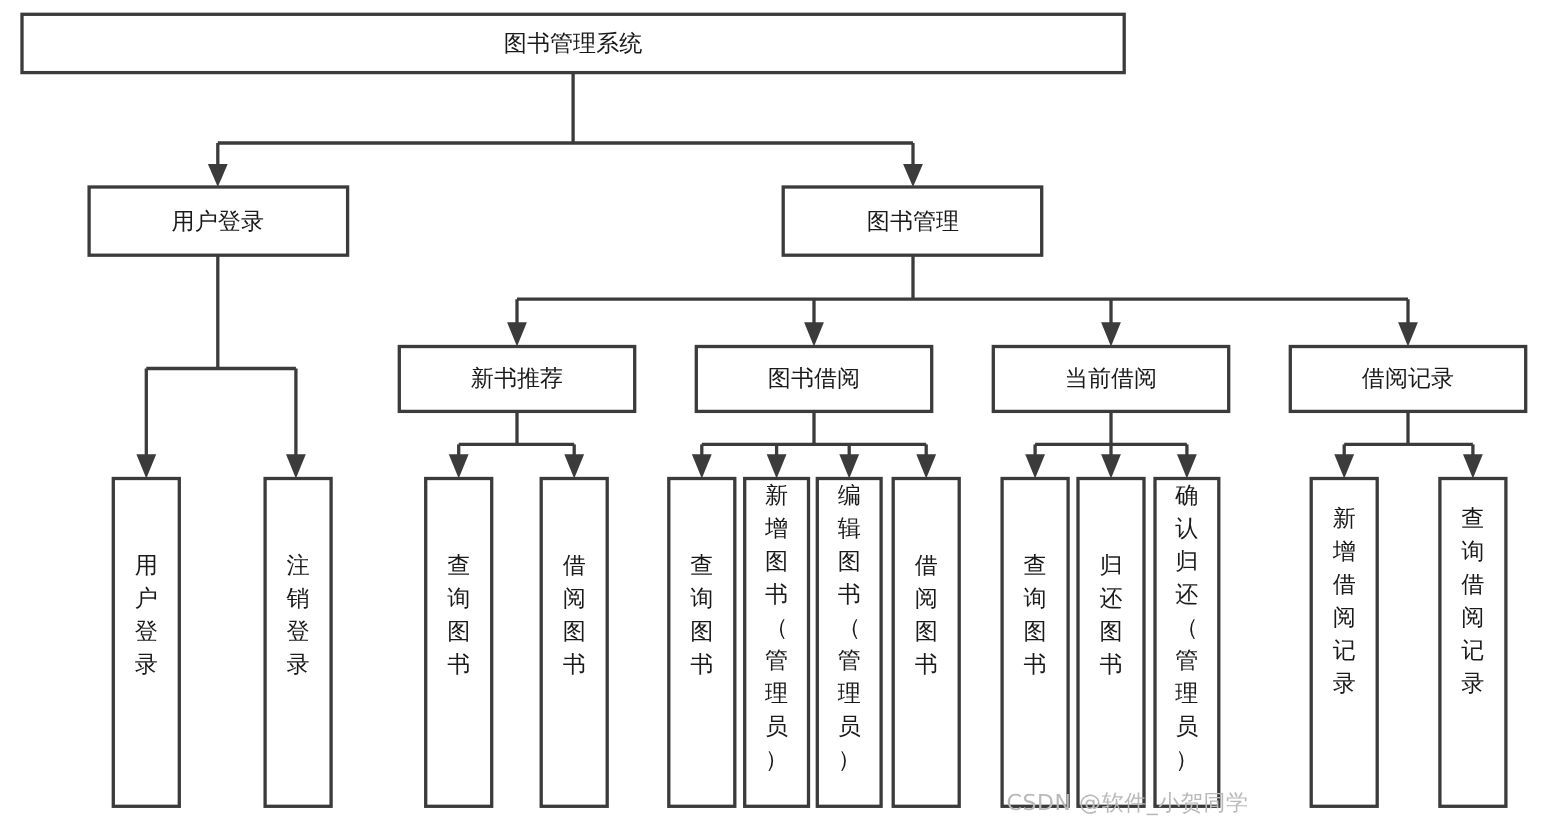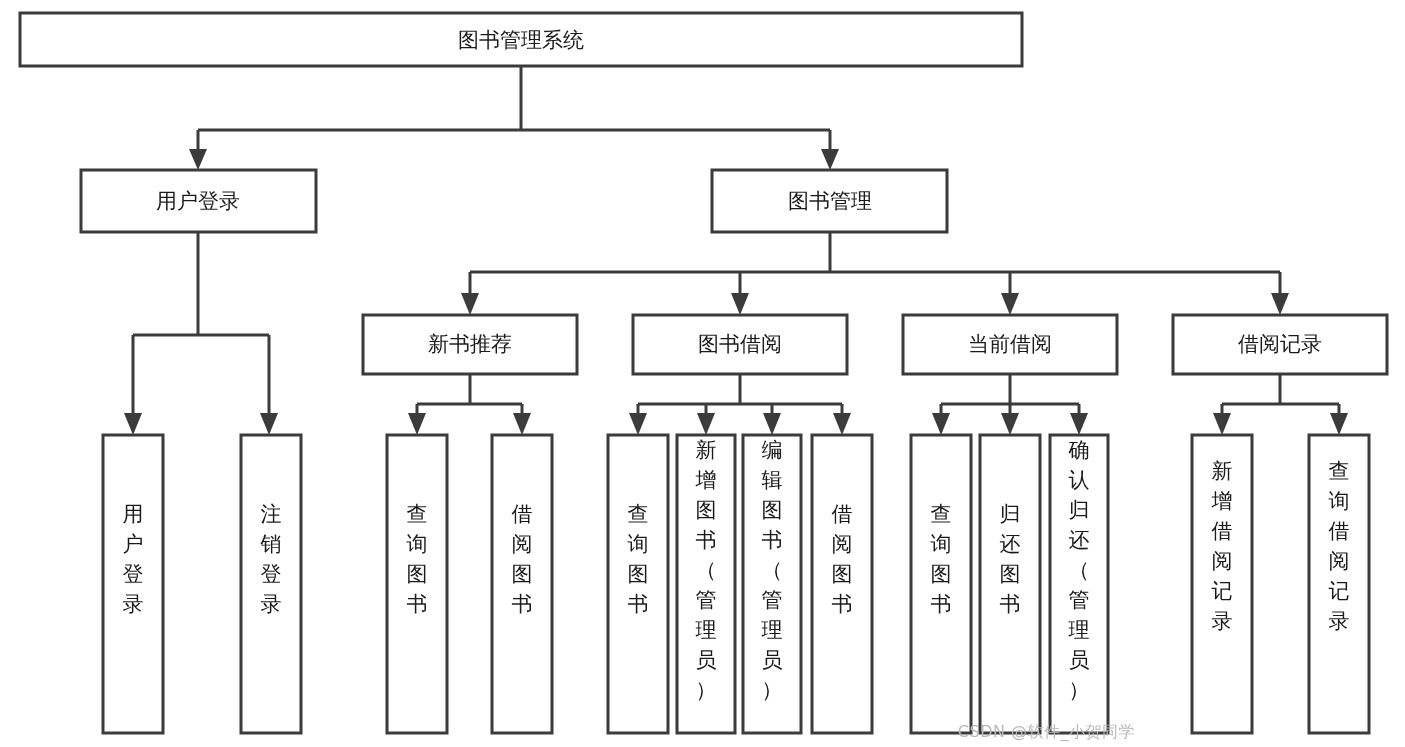--- a/index.html
+++ b/index.html
@@ -48,21 +48,21 @@
   }
   .arrow-head {
     fill: #3b3b3b;
     stroke: none;
   }
   .watermark-text {
     position: absolute;
     right: 8px;
     bottom: 4px;
     color: #b9b9b9;
-    font-size: 16px;
+    font-size: 20px;
     font-family: "DejaVu Sans", "Liberation Sans", sans-serif;
     white-space: nowrap;
     letter-spacing: 0.5px;
   }
 </style>
 </head>
 <body>
 
 <div id="diagram-root">
 

